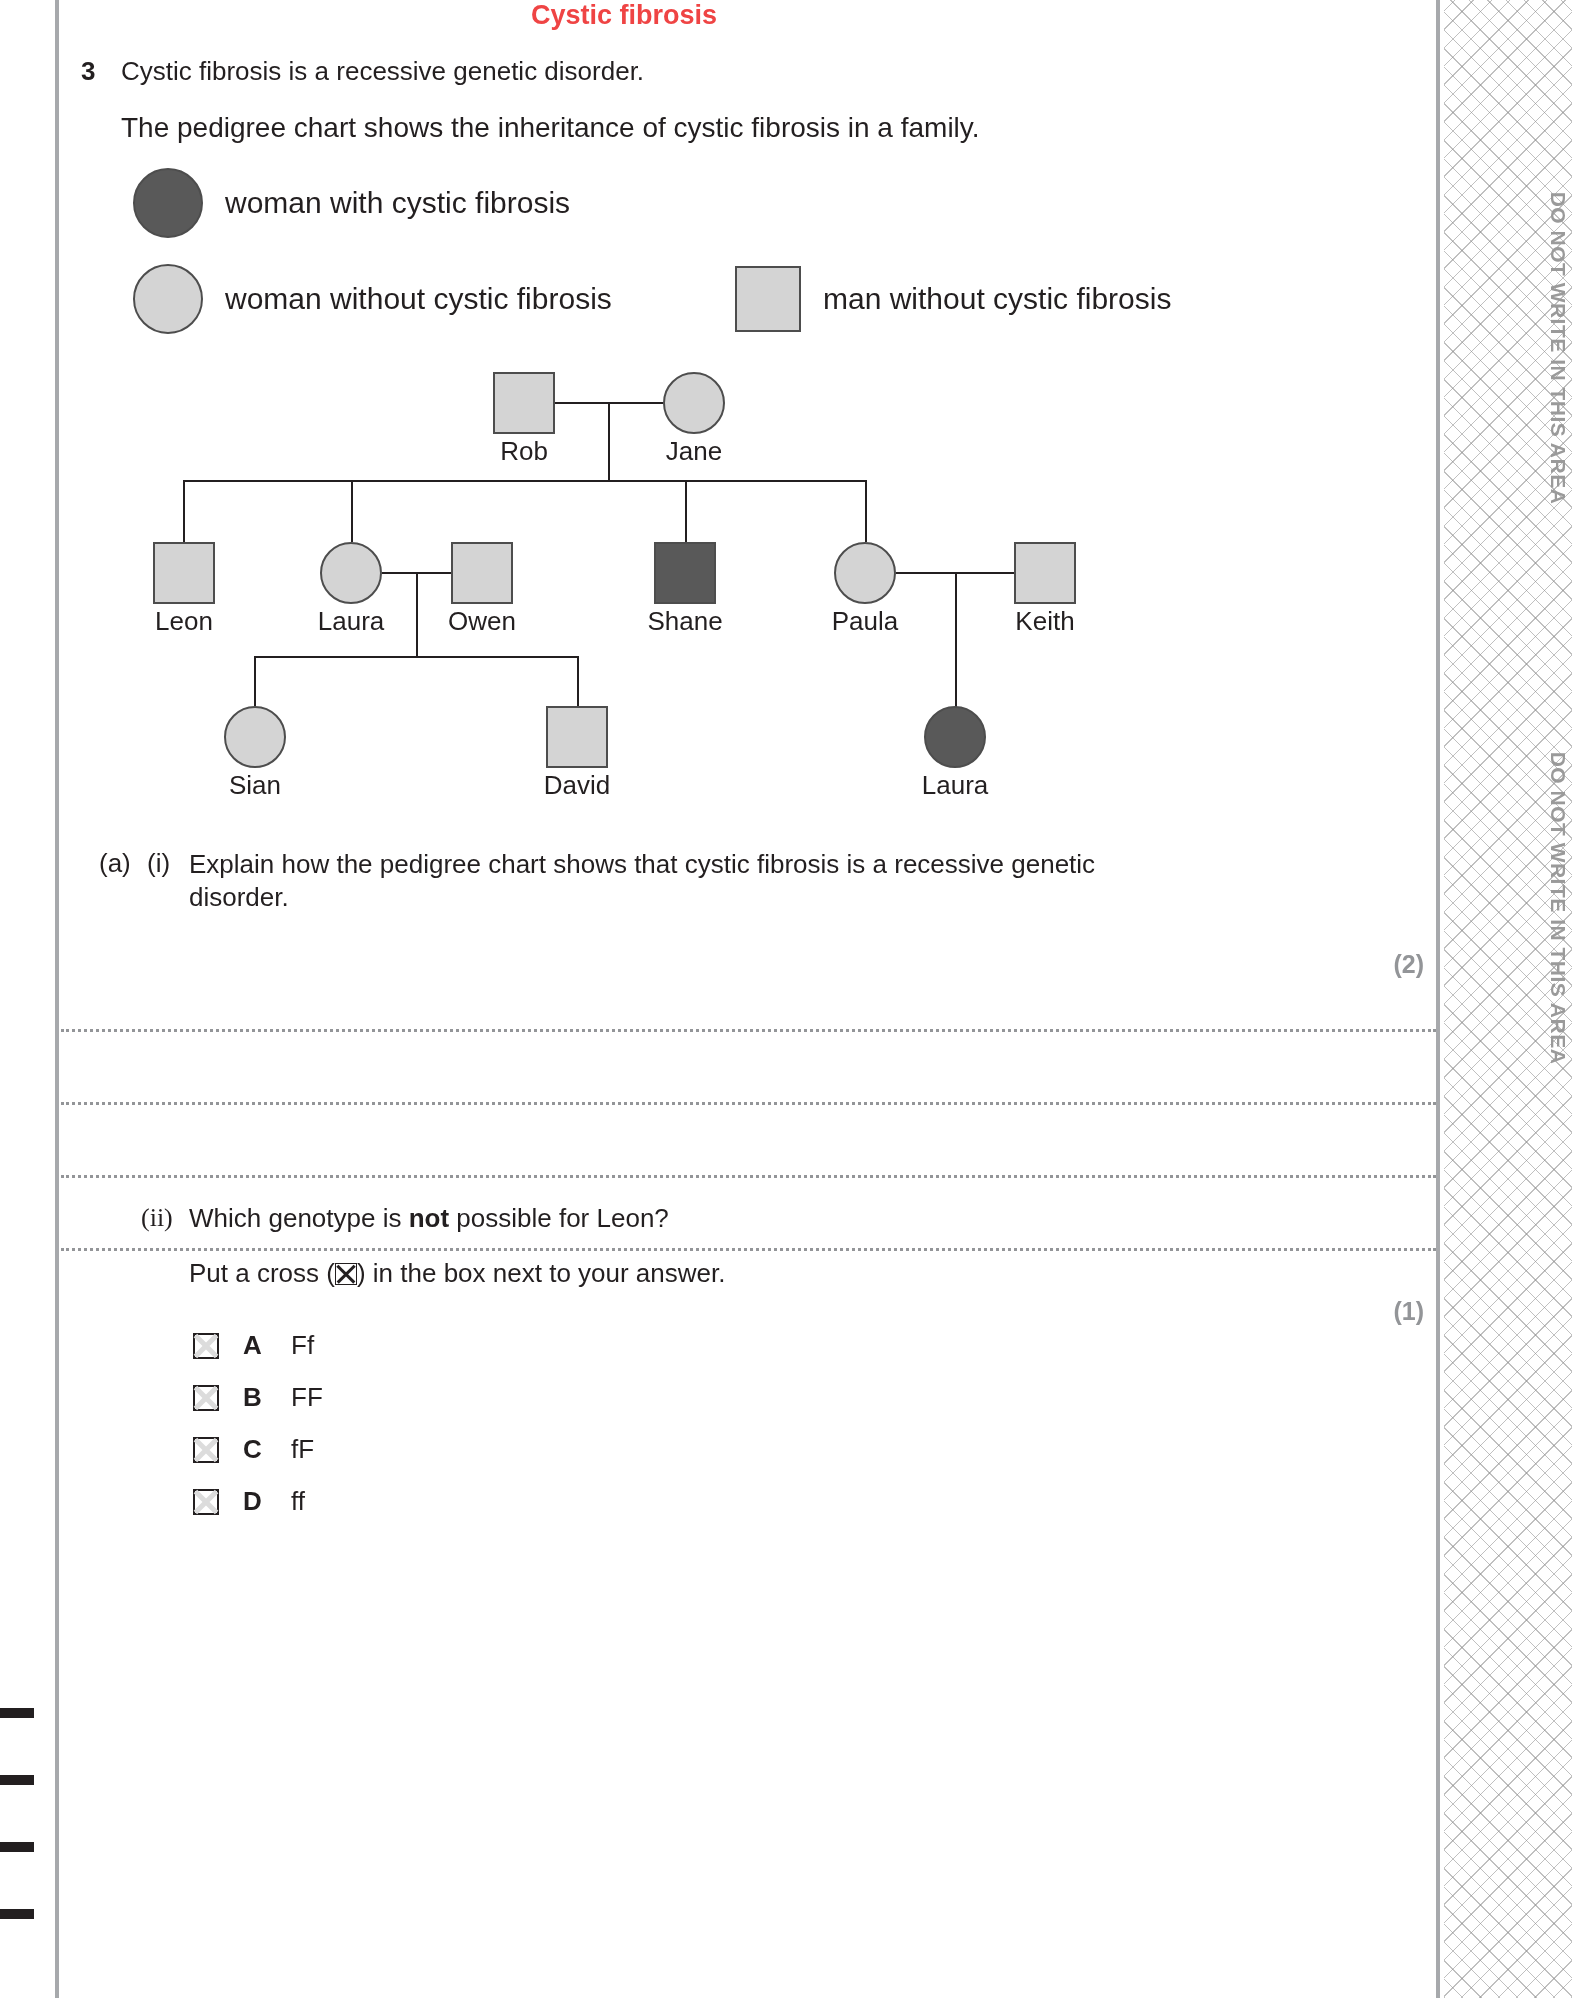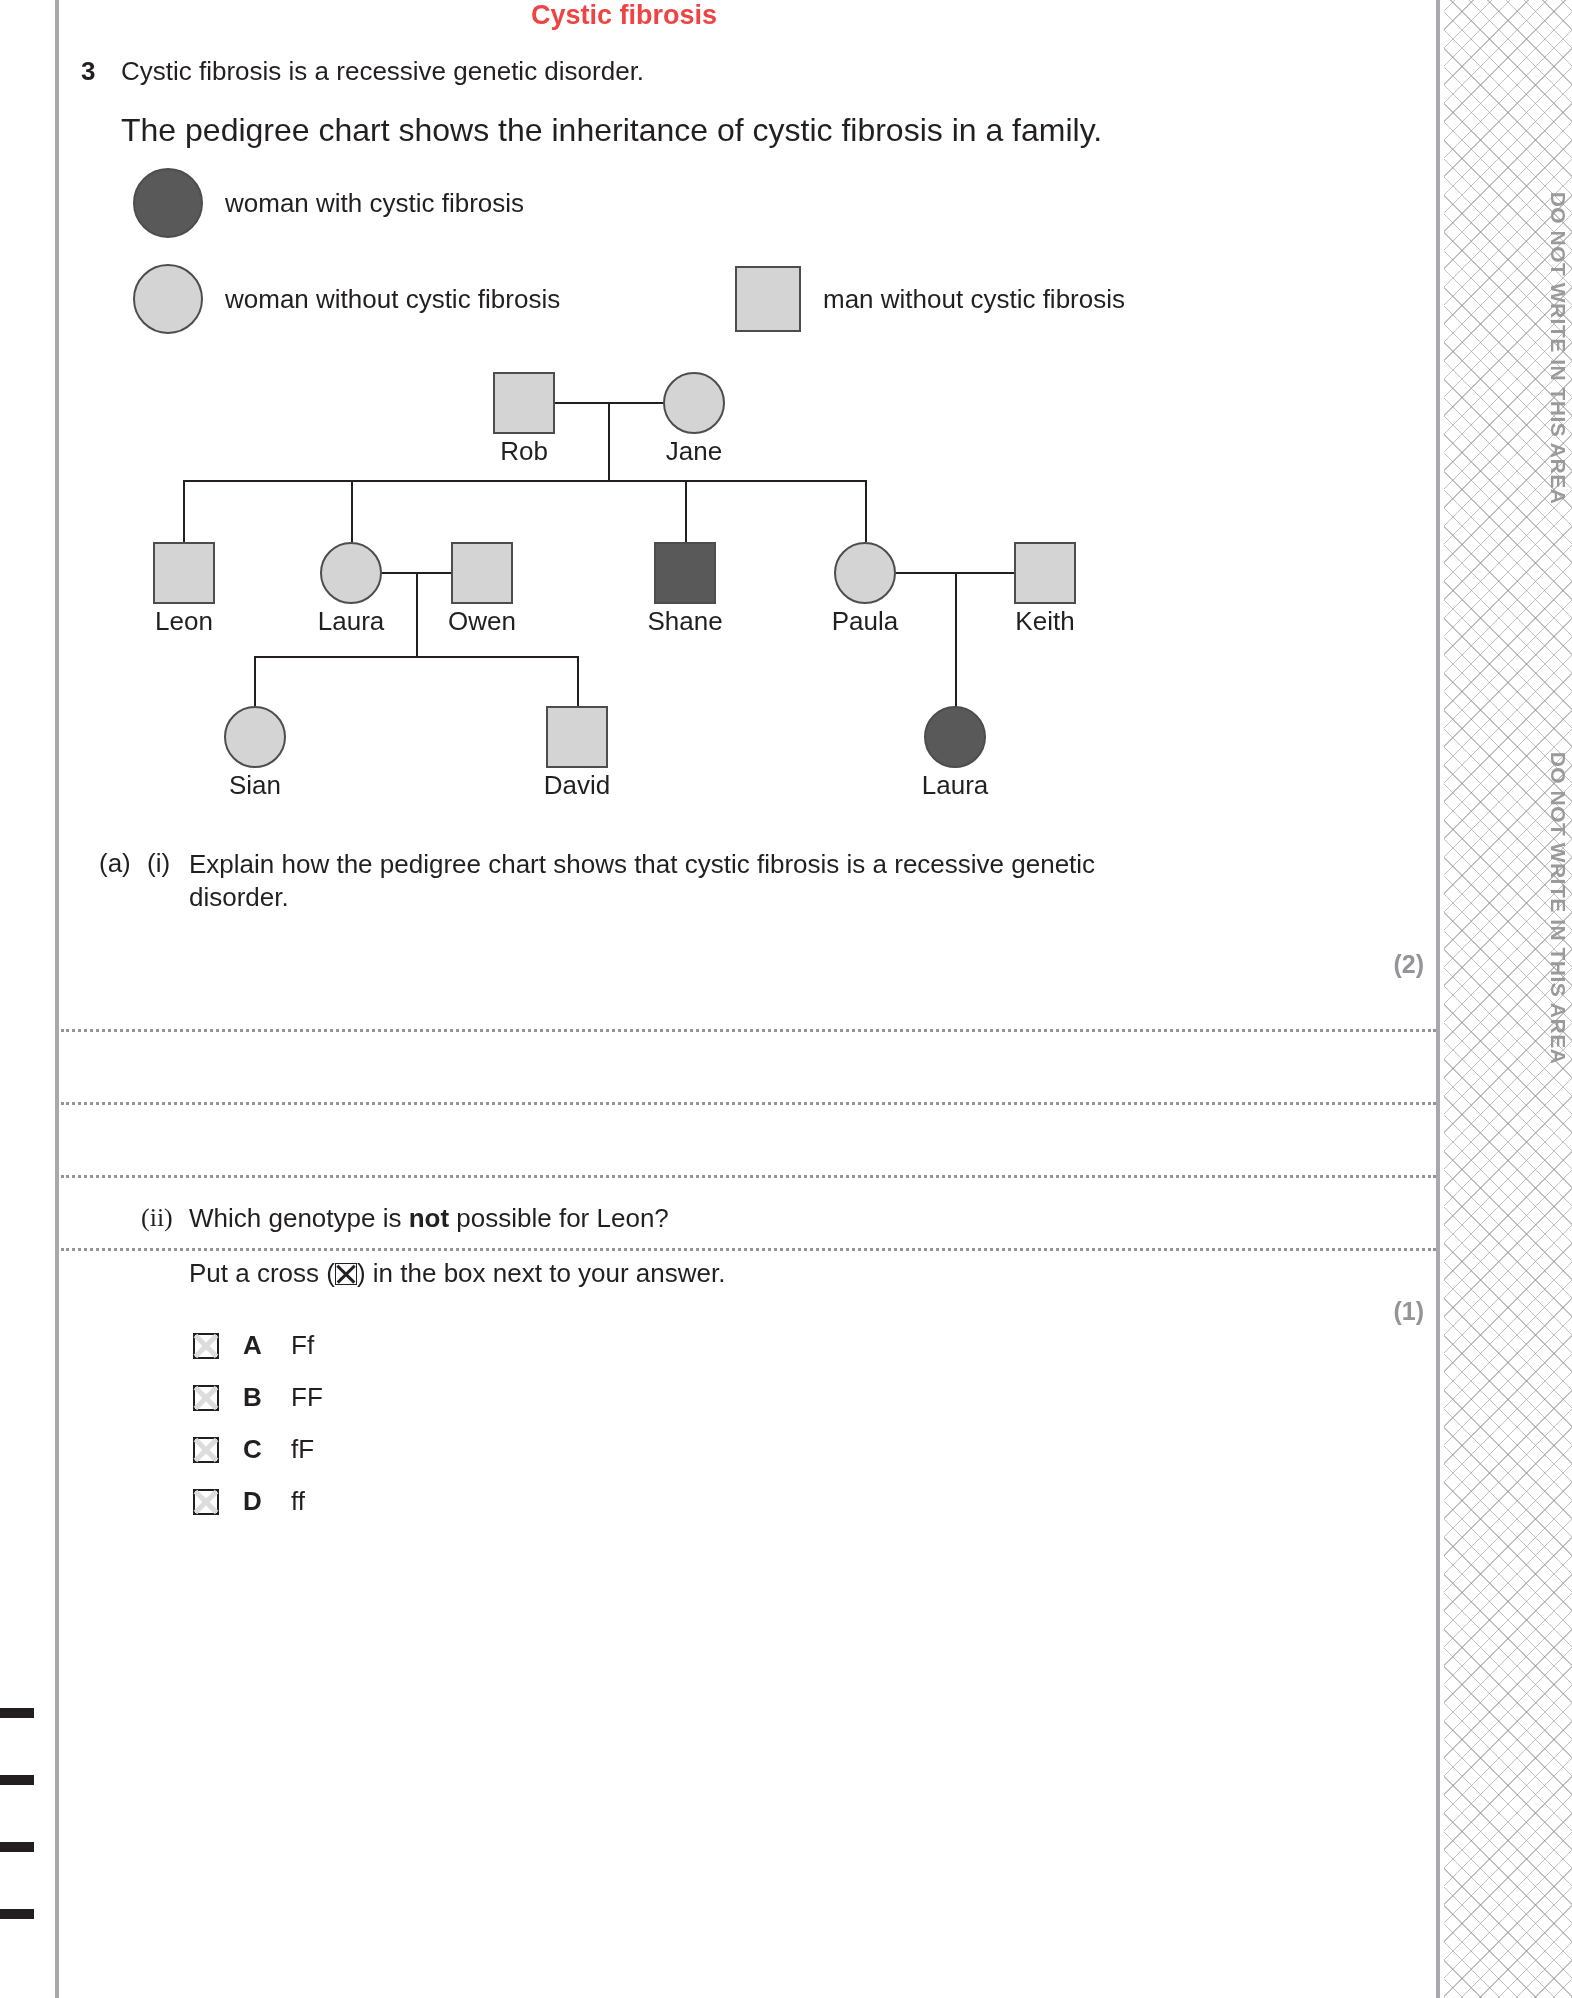--- a/index.html
+++ b/index.html
@@ -110,29 +110,29 @@
   .stem1 {
     position: absolute;
     left: 62px;
     top: 56px;
     font-size: 26px;
   }
   .stem2 {
     position: absolute;
     left: 62px;
     top: 112px;
-    font-size: 32px;
+    font-size: 28px;
     text-align: center;
   }
 
   
   .legend { position: absolute; left: 0; top: 168px; width: 1130px; height: 180px; }
   .key-item { position: absolute; display: flex; align-items: center; }
   .key-item .key-label {
-    font-size: 26px;
+    font-size: 30px;
     margin-left: 22px;
     white-space: nowrap;
   }
   .sym-circle {
     width: 70px; height: 70px; border-radius: 50%;
     border: 2px solid #4d4d4d; box-sizing: border-box;
   }
   .sym-square {
     width: 66px; height: 66px;
     border: 2px solid #4d4d4d; box-sizing: border-box;

